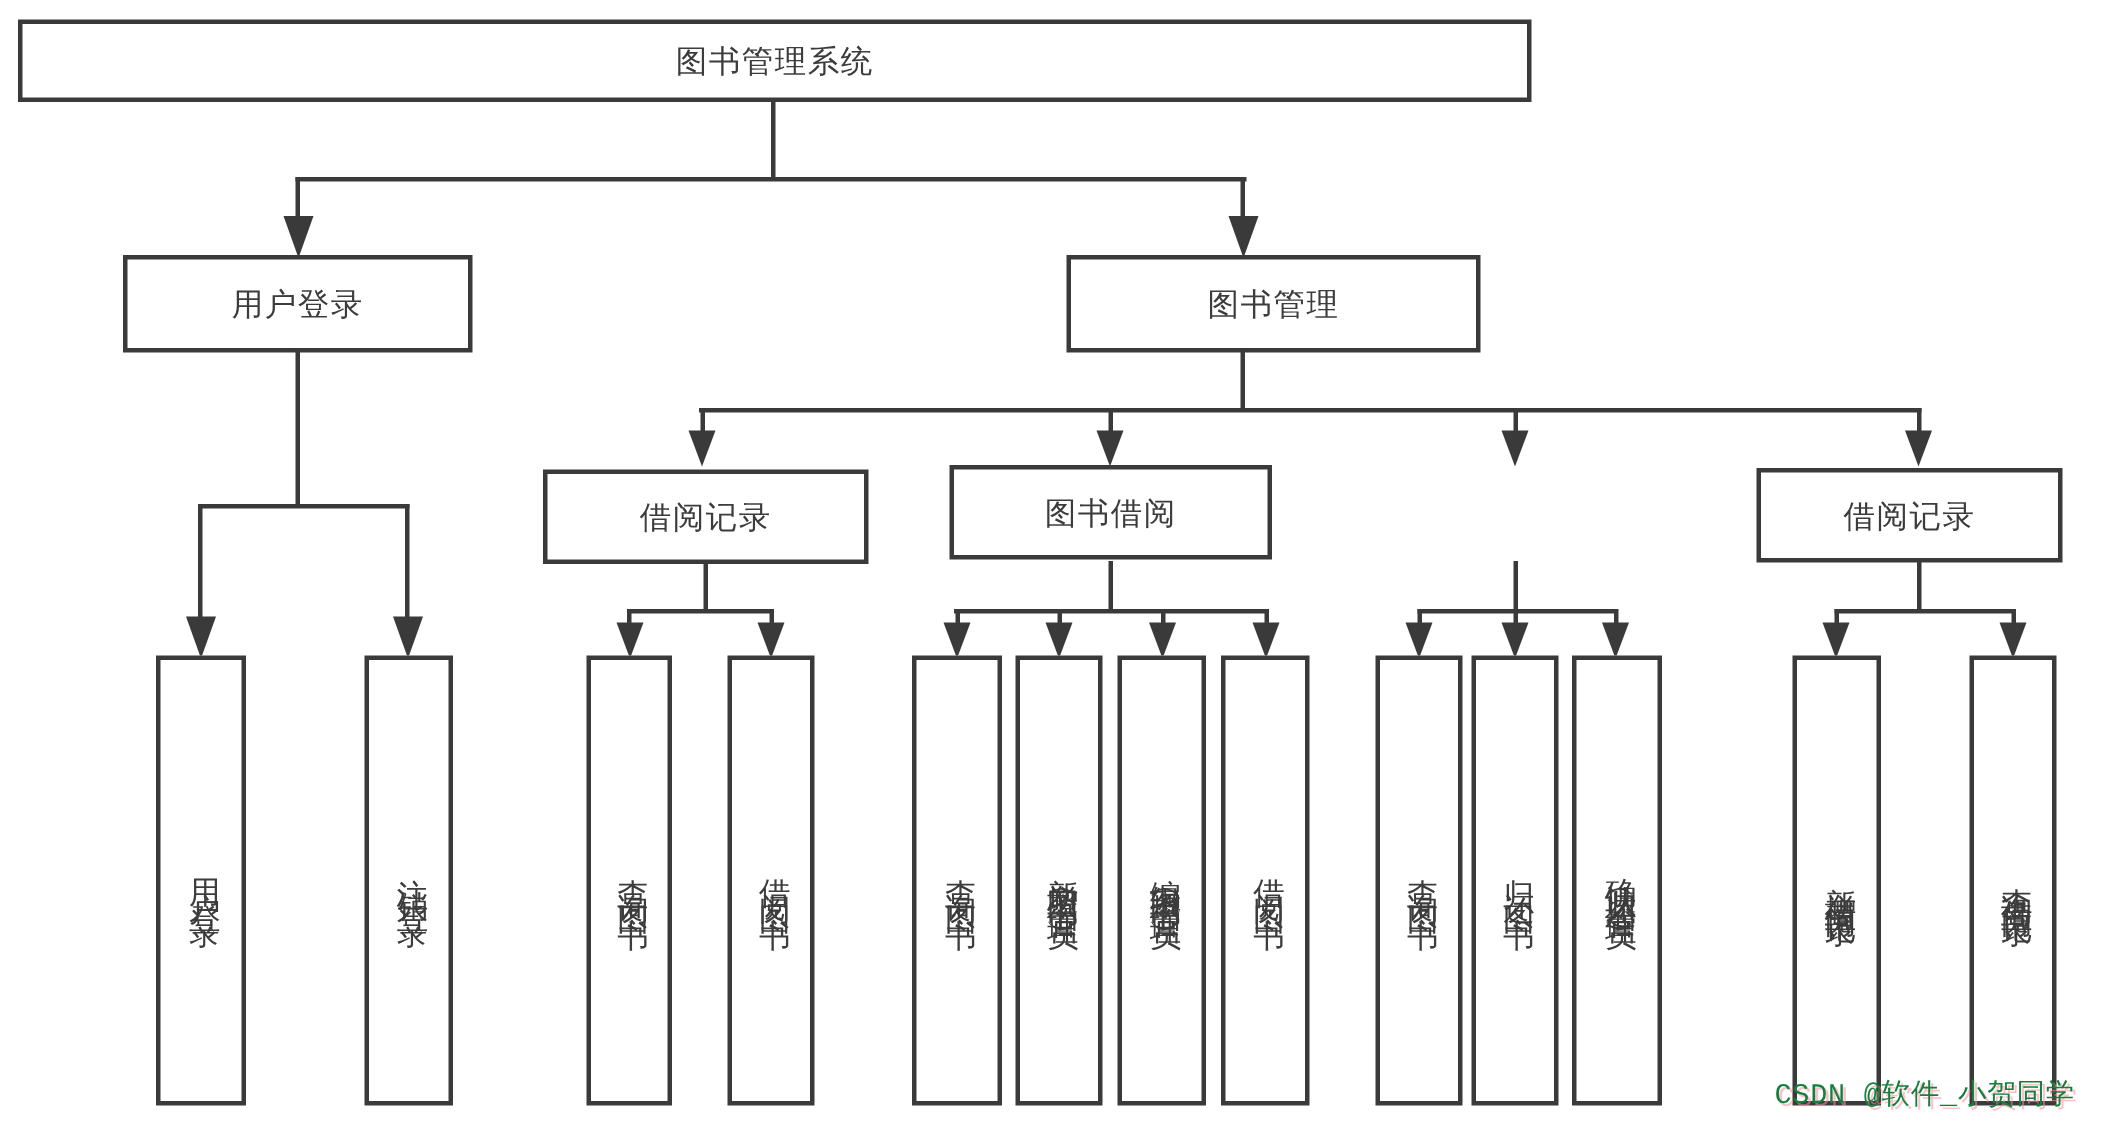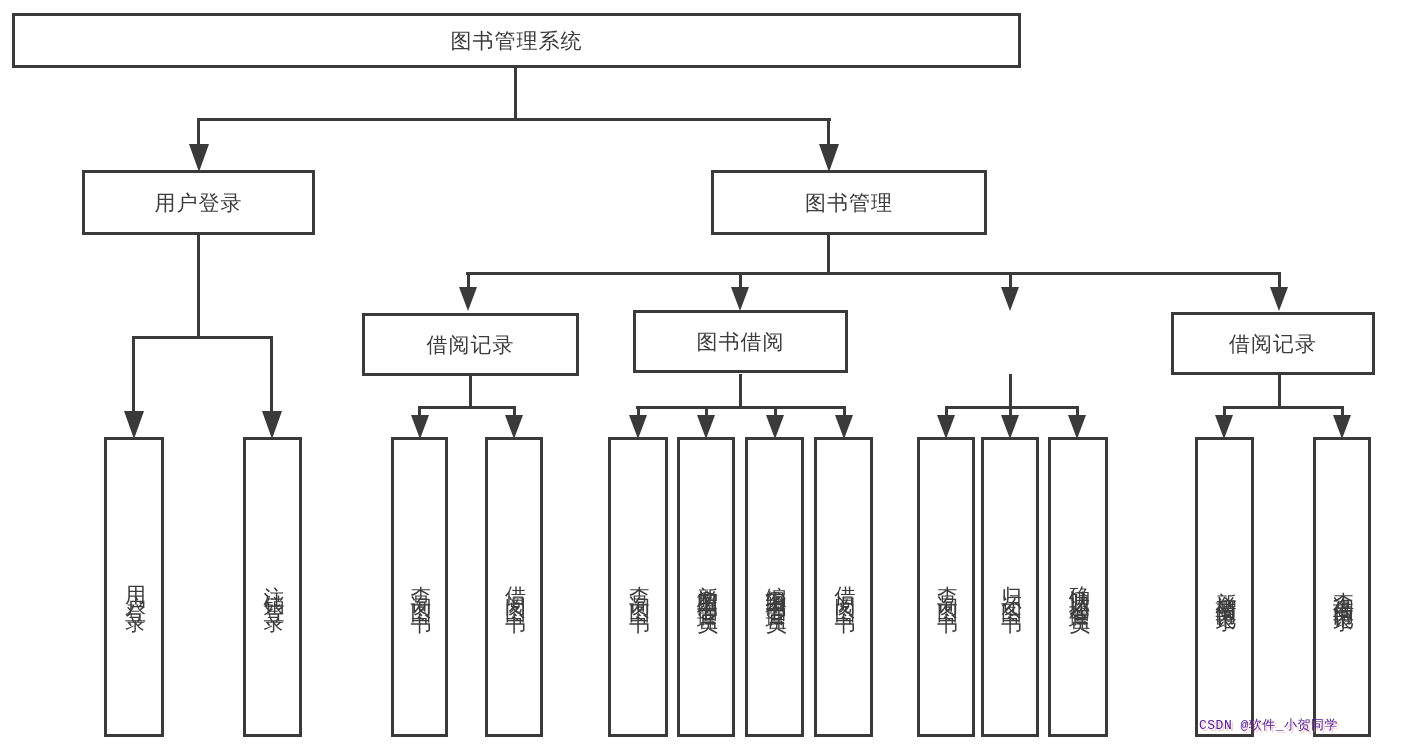--- a/index.html
+++ b/index.html
@@ -16,24 +16,23 @@
     writing-mode:vertical-rl;text-orientation:mixed;
     letter-spacing:9px;line-height:1;font-size:21px;white-space:normal;
   }
   .box.v6 .lbl{letter-spacing:4px;}
   .ln{position:absolute;background:#3a3a3a;display:block;}
   .ah{position:absolute;width:0;height:0;display:block;
       border-left:9px solid transparent;border-right:9px solid transparent;
       border-top:24px solid #3a3a3a;}
   .ah.big{border-left-width:10px;border-right-width:10px;border-top-width:28px;}
   .watermark{
-    position:absolute;left:1183px;top:716px;font-size:13px;letter-spacing:0.5px;
-    color:#4c1d95;text-shadow:2px 2px 0 rgba(244,143,158,0.55);white-space:nowrap;
+    position:absolute;left:1183px;top:716px;font-size:19px;letter-spacing:0.5px;
+    color:#15803d;text-shadow:2px 2px 0 rgba(244,143,158,0.55);white-space:nowrap;
     z-index:5;
-    margin-left:16px;
   }
 </style>
 </head>
 <body>
 
 <div class="canvas">
 
   <div class="box" style="left:12px;top:13px;width:1009px;height:55px">
     <span class="lbl">图书管理系统</span>
   </div>

